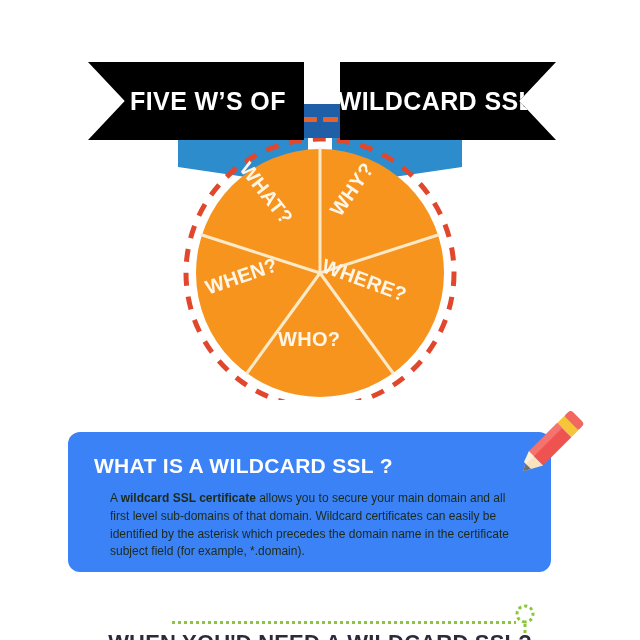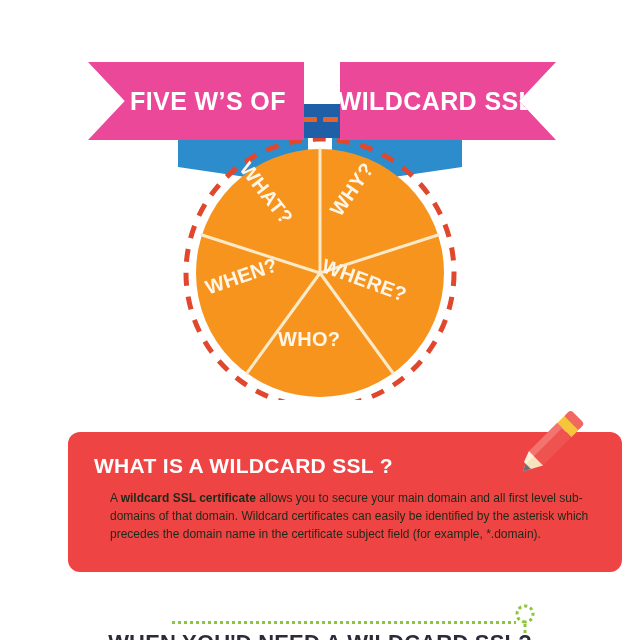--- a/index.html
+++ b/index.html
@@ -25,21 +25,21 @@
   #ribbon-knot{
     position:absolute; left:296px; top:104px; width:48px; height:34px;
     background:#1F5FA8; z-index:3;
   }
   .knot-dash{ position:absolute; top:13px; width:15px; height:5px;
               background:#E8622A; border-radius:1px; }
   #knot-dash-left{ left:6px; }
   #knot-dash-right{ left:27px; }
 
   .banner-panel{
-    position:absolute; top:62px; height:78px; background:#ec4899; z-index:4;
+    position:absolute; top:62px; height:78px; background:#000000; z-index:4;
     display:flex; align-items:center;
   }
   #banner-left{
     left:88px; width:216px;
     clip-path:polygon(0 0, 100% 0, 100% 100%, 0 100%, 17% 50%);
     justify-content:center; padding-left:24px;
   }
   #banner-right{
     left:340px; width:216px;
     clip-path:polygon(0 0, 100% 0, 83% 50%, 100% 100%, 0 100%);
@@ -59,22 +59,22 @@
     white-space:nowrap; transform-origin:center center; letter-spacing:0.3px;
   }
   #pie-label-what  { left:60px;  top:52px;  transform:rotate(52deg); }
   #pie-label-why   { left:152px; top:48px;  transform:rotate(-55deg); }
   #pie-label-when  { left:34px;  top:135px; transform:rotate(-19deg); }
   #pie-label-where { left:150px; top:139px; transform:rotate(20deg); }
   #pie-label-who   { left:108px; top:198px; transform:rotate(0deg); }
 
   
   #green-panel{
-    position:absolute; left:68px; top:432px; width:554px; height:140px;
-    background:#ef4444; border-radius:12px; z-index:2;
+    position:absolute; left:68px; top:432px; width:483px; height:140px;
+    background:#3b82f6; border-radius:12px; z-index:2;
     padding:22px 26px 16px 26px;
   }
   #green-heading{
     color:#ffffff; font-size:21px; font-weight:bold; letter-spacing:0.3px;
     margin-bottom:12px;
   }
   #green-body{
     color:#1D2A1A; font-size:12px; line-height:1.48;margin-left:16px;
   }
   #green-body b{ font-weight:bold; }

